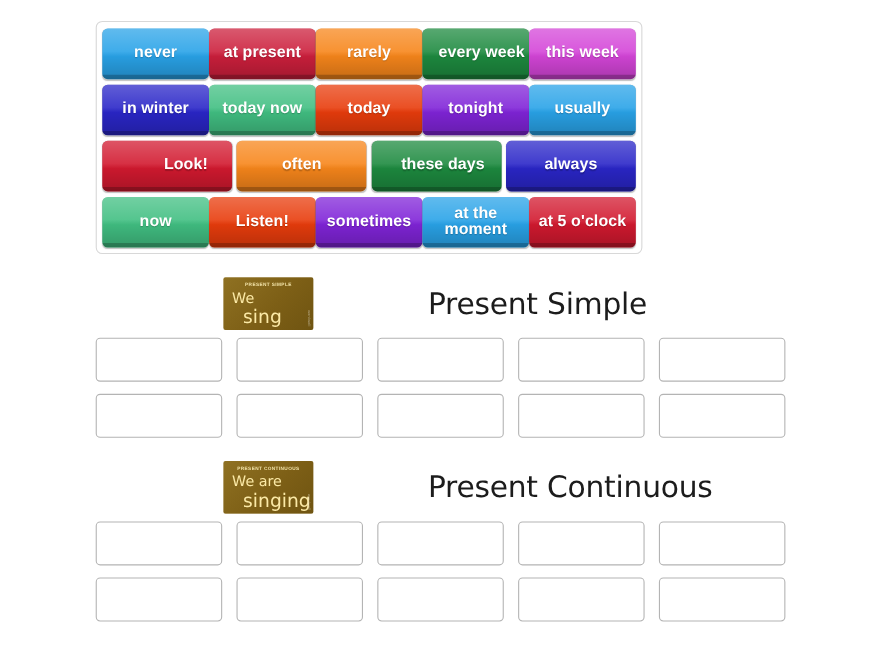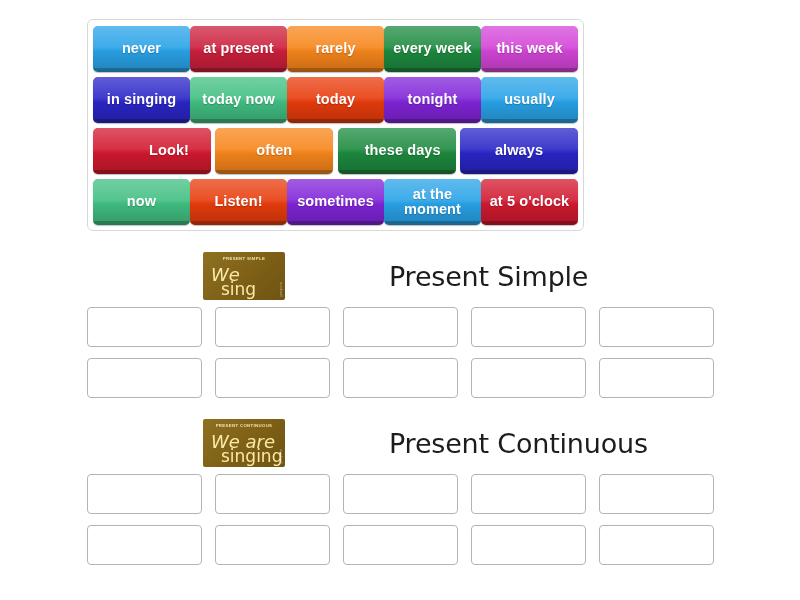--- a/index.html
+++ b/index.html
@@ -127,25 +127,24 @@
     font-size: 4.3px;
     font-weight: bold;
     letter-spacing: 0.35px;
     color: #f2e3a8;
     white-space: nowrap;
   }
   .thumb-line1 {
     position: absolute;
     top: 12px;
     left: 8px;
-    font-size: 18px;
+    font-size: 13px;
     color: #fbe9a6;
     font-family: "DejaVu Sans", sans-serif;
     white-space: nowrap;
-    font-style: italic;
   }
   .thumb-line2 {
     position: absolute;
     top: 27px;
     left: 18px;
     font-size: 17px;
     color: #fbe9a6;
     font-family: "DejaVu Sans", sans-serif;
     white-space: nowrap;
   }
@@ -194,31 +193,31 @@
     <div class="tile-row">
       <div class="tile" style="background-color: rgb(41, 163, 232);">
           <span class="tile-label">never</span>
         </div>
       <div class="tile" style="background-color: rgb(204, 31, 60);">
           <span class="tile-label">at present</span>
         </div>
       <div class="tile" style="background-color: rgb(247, 134, 27);">
           <span class="tile-label">rarely</span>
         </div>
-      <div class="tile" style="background-color: rgb(29, 138, 63);">
+      <div class="tile" style="background-color: rgb(29, 138, 63); justify-content: flex-end;">
           <span class="tile-label">every week</span>
         </div>
       <div class="tile" style="background-color: rgb(212, 69, 216);">
           <span class="tile-label">this week</span>
         </div>
     </div>
 
     <div class="tile-row">
       <div class="tile" style="background-color: rgb(42, 38, 200);">
-          <span class="tile-label">in singing</span>
+          <span class="tile-label">in winter</span>
         </div>
       <div class="tile" style="background-color: rgb(65, 191, 130);">
           <span class="tile-label">today now</span>
         </div>
       <div class="tile" style="background-color: rgb(232, 60, 12);">
           <span class="tile-label">today</span>
         </div>
       <div class="tile" style="background-color: rgb(128, 36, 216);">
           <span class="tile-label">tonight</span>
         </div>

